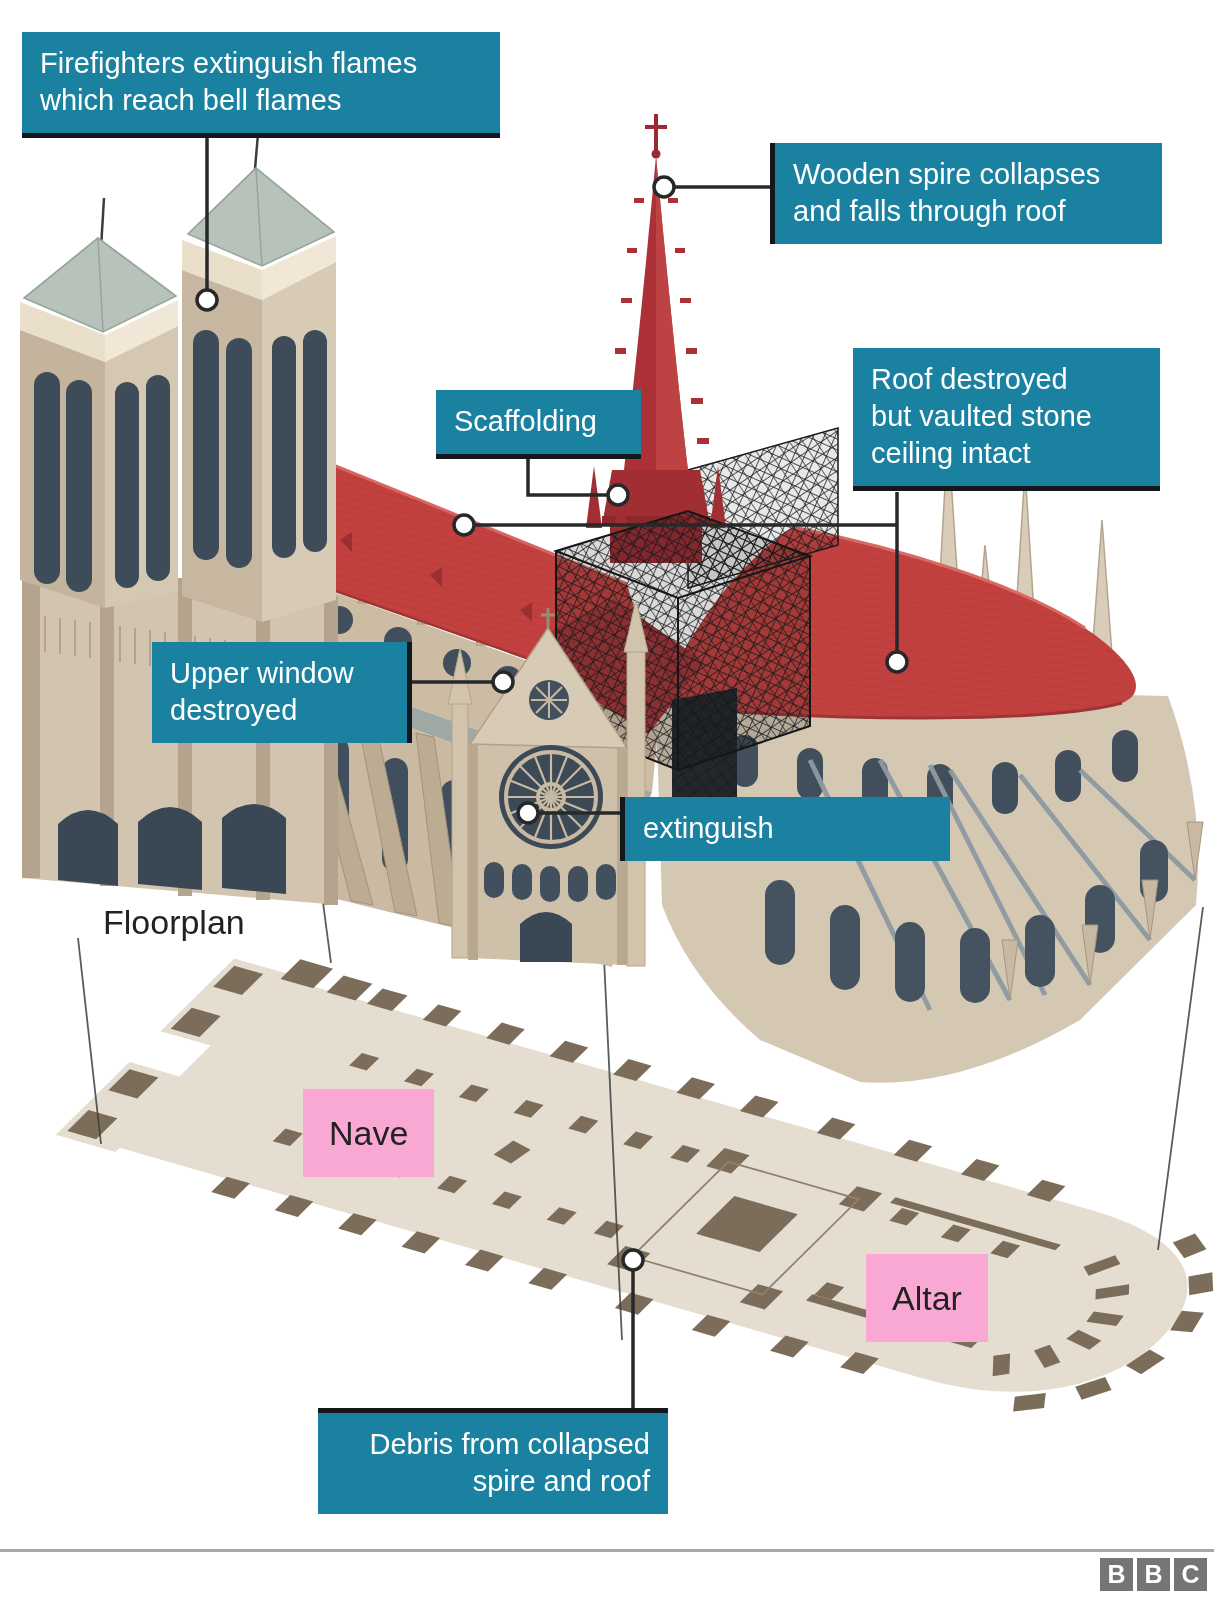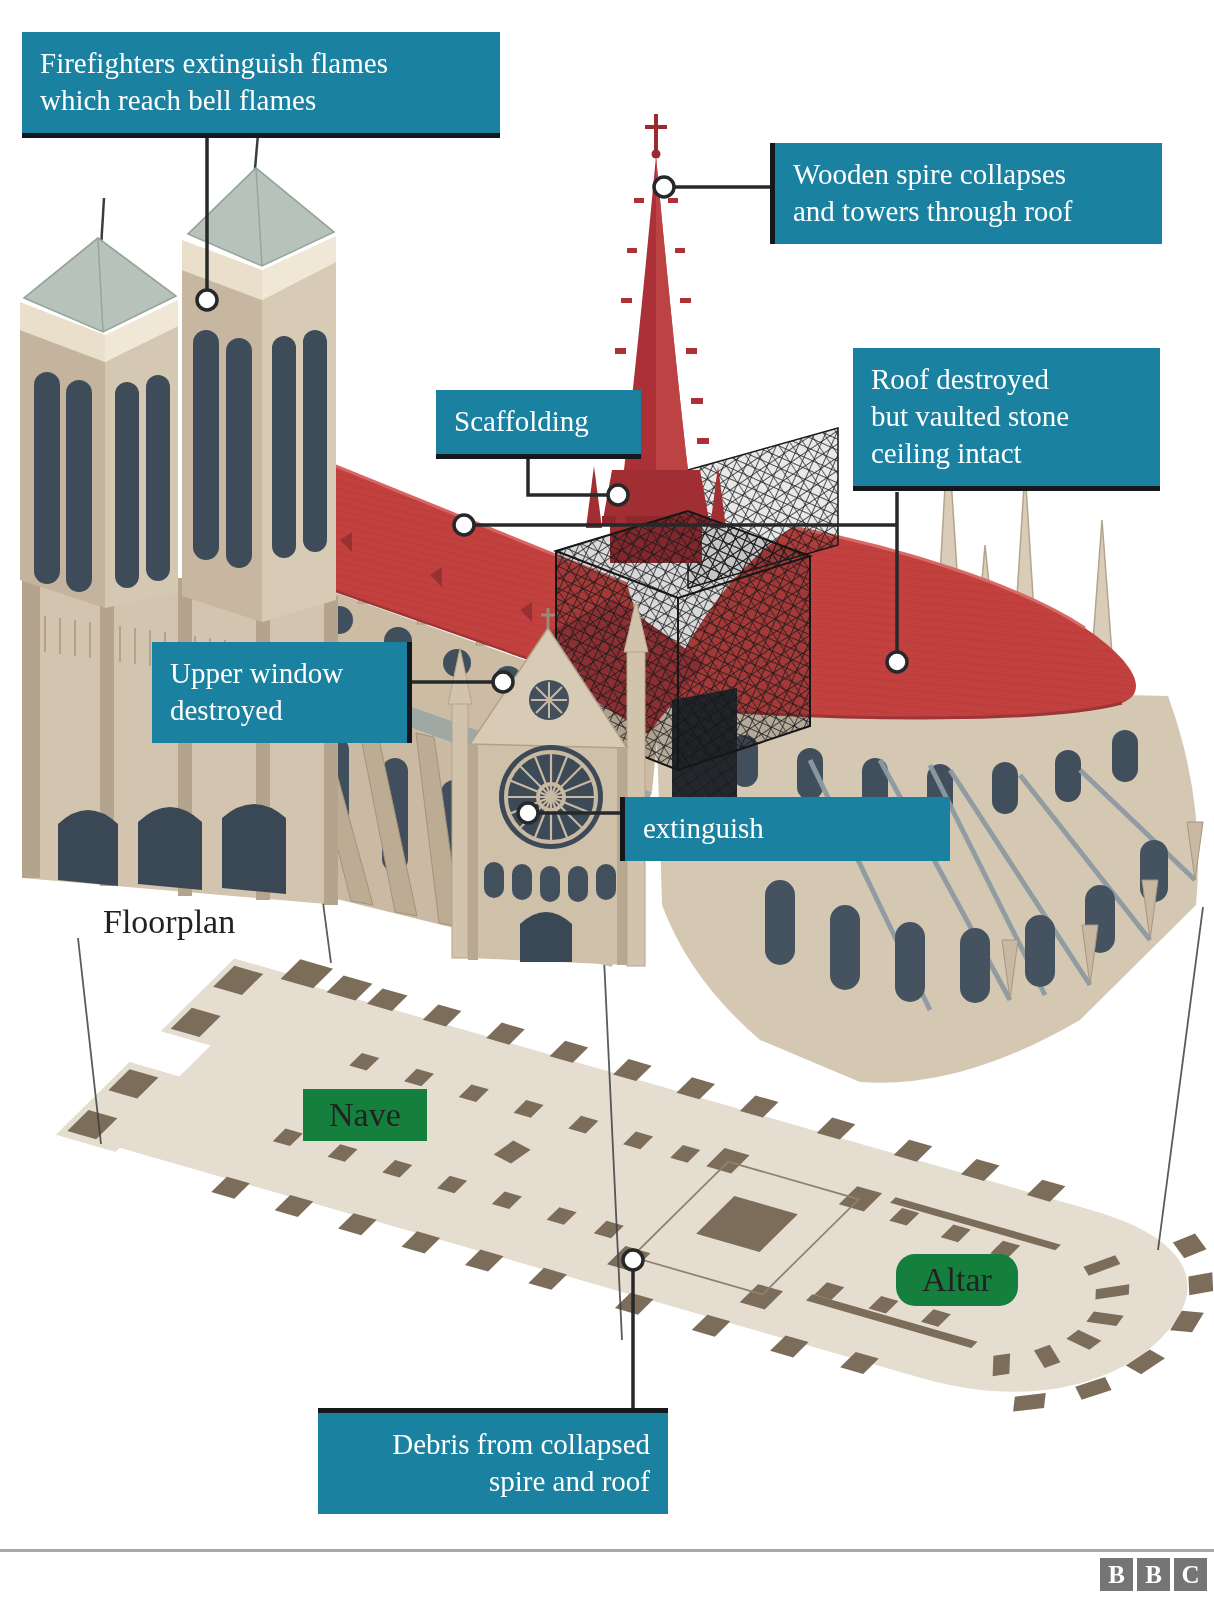--- a/index.html
+++ b/index.html
@@ -1,28 +1,28 @@
 <!DOCTYPE html>
 <html><head>
 <meta charset="utf-8">
 <style>
   html,body{margin:0;padding:0;background:#fff;}
   .stage{position:relative;width:1214px;height:1600px;background:#fff;overflow:hidden;
-         font-family:Liberation Serif, serif;}
+         font-family:Liberation Sans, sans-serif;}
   .stage svg{position:absolute;left:0;top:0;}
   .callout{position:absolute;background:#1A81A1;color:#fff;font-size:29px;line-height:37px;
            padding:13px 18px 14px 18px;box-sizing:border-box;}
   .callout div{white-space:nowrap;}
   .b-bottom{border-bottom:5px solid #14181C;}
   .b-top{border-top:5px solid #14181C;}
   .b-left{border-left:5px solid #14181C;}
   .b-right{border-right:5px solid #14181C;}
   .plan-label{position:absolute;color:#222;font-size:34px;line-height:40px;}
-  .plan-box{position:absolute;background:#15803d;color:#222;font-size:34px;line-height:40px;
-            padding:6px 26px;text-align:center;}
+  .plan-box{position:absolute;background:#f9a8d4;color:#222;font-size:34px;line-height:40px;
+            padding:24px 26px;text-align:center;}
   .footer-rule{position:absolute;left:0;top:1549px;width:1214px;height:3px;background:#A9A9A9;}
   .bbc{position:absolute;top:1558px;left:1100px;display:flex;gap:4px;}
   .bbc span{display:block;width:33px;height:33px;background:#757575;color:#fff;
             font-weight:bold;font-size:25px;line-height:33px;text-align:center;}
 </style>
 </head>
 <body>
 
 <div class="stage">
 
@@ -489,21 +489,21 @@
   </g>
 </svg>
 
 <div class="callout b-bottom" style="left:22px;top:32px;width:478px;">
   <div>Firefighters extinguish flames</div>
   <div>which reach bell flames</div>
 </div>
 
 <div class="callout b-left" style="left:770px;top:143px;width:392px;">
   <div>Wooden spire collapses</div>
-  <div>and towers through roof</div>
+  <div>and falls through roof</div>
 </div>
 
 <div class="callout b-bottom" style="left:436px;top:390px;width:205px;">
   <div>Scaffolding</div>
 </div>
 
 <div class="callout b-bottom" style="left:853px;top:348px;width:307px;">
   <div>Roof destroyed</div>
   <div>but vaulted stone</div>
   <div>ceiling intact</div>
@@ -520,21 +520,21 @@
 
 <div class="callout b-top" style="left:318px;top:1408px;width:350px;text-align:right;">
   <div>Debris from collapsed</div>
   <div>spire and roof</div>
 </div>
 
 <div class="plan-label" style="left:103px;top:902px;">Floorplan</div>
 
 <div class="plan-box" style="left:303px;top:1089px;">Nave</div>
 
-<div class="plan-box" style="left:896px;top:1254px;border-radius:19px;">Altar</div>
+<div class="plan-box" style="left:866px;top:1254px;">Altar</div>
 
 <div class="footer-rule"></div>
 <div class="bbc">
   <span>B</span>
   <span>B</span>
   <span>C</span>
 </div>
 
 </div>
 

